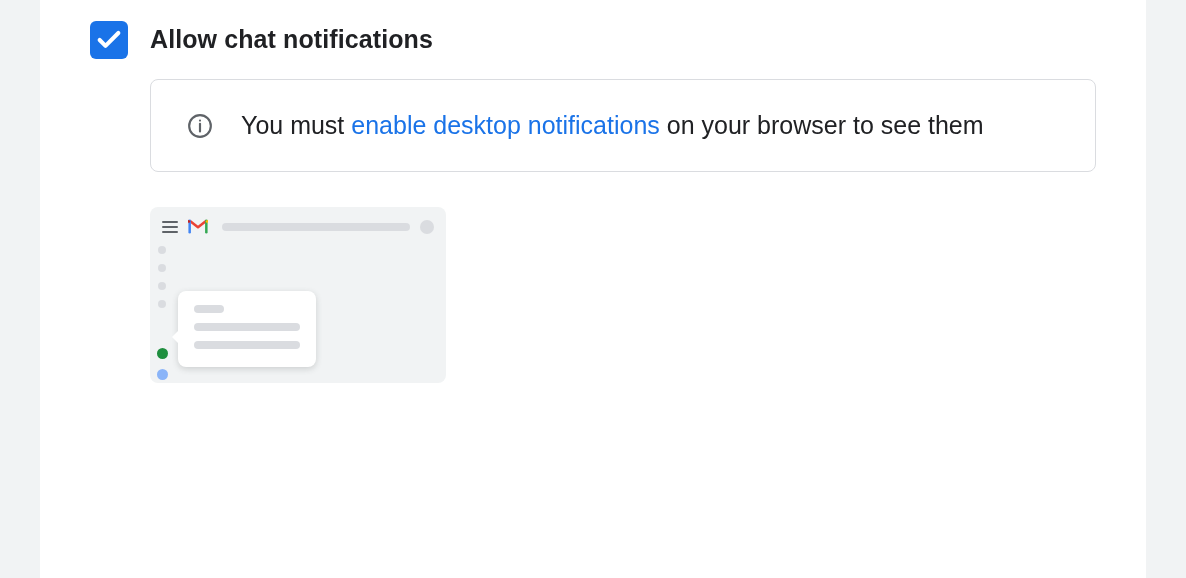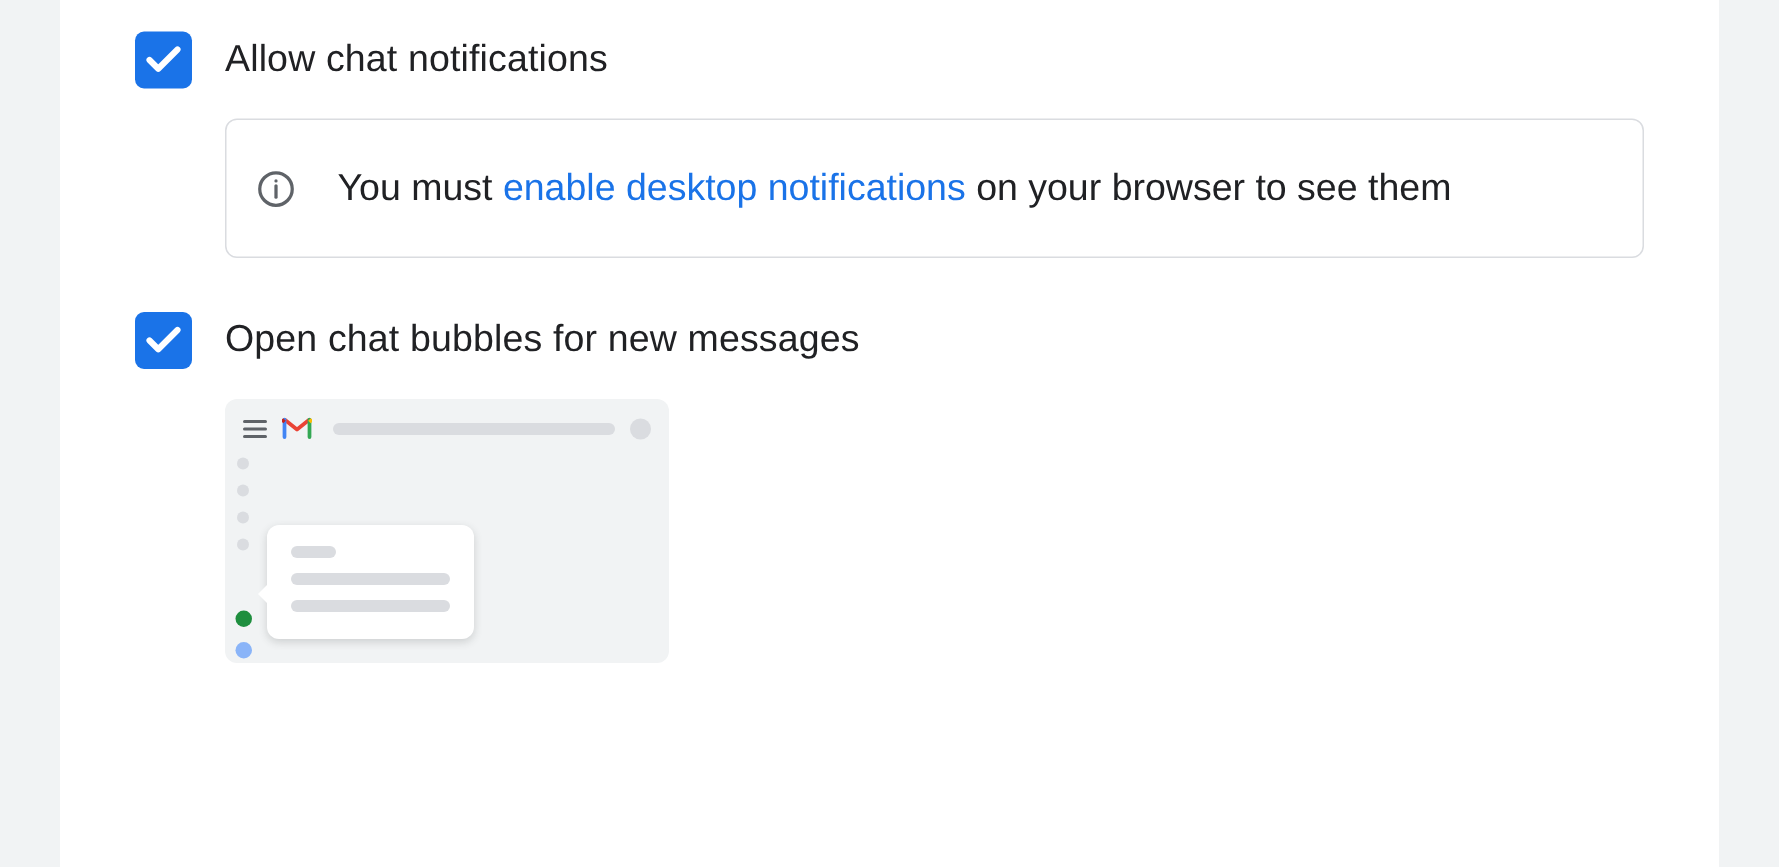--- a/index.html
+++ b/index.html
@@ -41,27 +41,28 @@
       stroke-width: 3.5;
       fill: none;
       stroke-linecap: round;
       stroke-linejoin: round;
     }
     .setting-label {
       font-size: 25px;
       color: #202124;
       line-height: 38px;
       letter-spacing: 0.1px;
+      font-weight: bold;
     }
     .info-box {
       border: 1px solid #dadce0;
       border-radius: 8px;
       margin-left: 60px;
       margin-bottom: 35px;
-      padding: 28px 20px;
+      padding: 28px 36px;
       display: flex;
       align-items: center;
       gap: 28px;
     }
     .info-icon {
       width: 26px;
       height: 26px;
       flex-shrink: 0;
     }
     .info-icon svg {
@@ -202,28 +203,20 @@
         <circle cx="12" cy="12" r="10"></circle>
         <line x1="12" y1="10" x2="12" y2="17" stroke-linecap="round"></line>
         <circle cx="12" cy="7" r="1" fill="#5f6368" stroke="none"></circle>
       </svg>
     </div>
     <div class="info-text">
       <span>You must </span><a>enable desktop notifications</a><span> on your browser to see them</span>
     </div>
   </div>
 
-  <div class="setting-row">
-    <div class="checkbox">
-      <svg viewBox="0 0 24 24">
-          <polyline points="4 12 9 17 20 6"></polyline>
-        </svg>
-    </div>
-    <div class="setting-label">Open chat bubbles for new messages</div>
-  </div>
 
   <div class="preview-box">
     <div class="preview-header">
       <div class="hamburger">
           <span></span>
           <span></span>
           <span></span>
         </div>
       <div class="gmail-logo">
         <svg viewBox="0 0 24 18">

